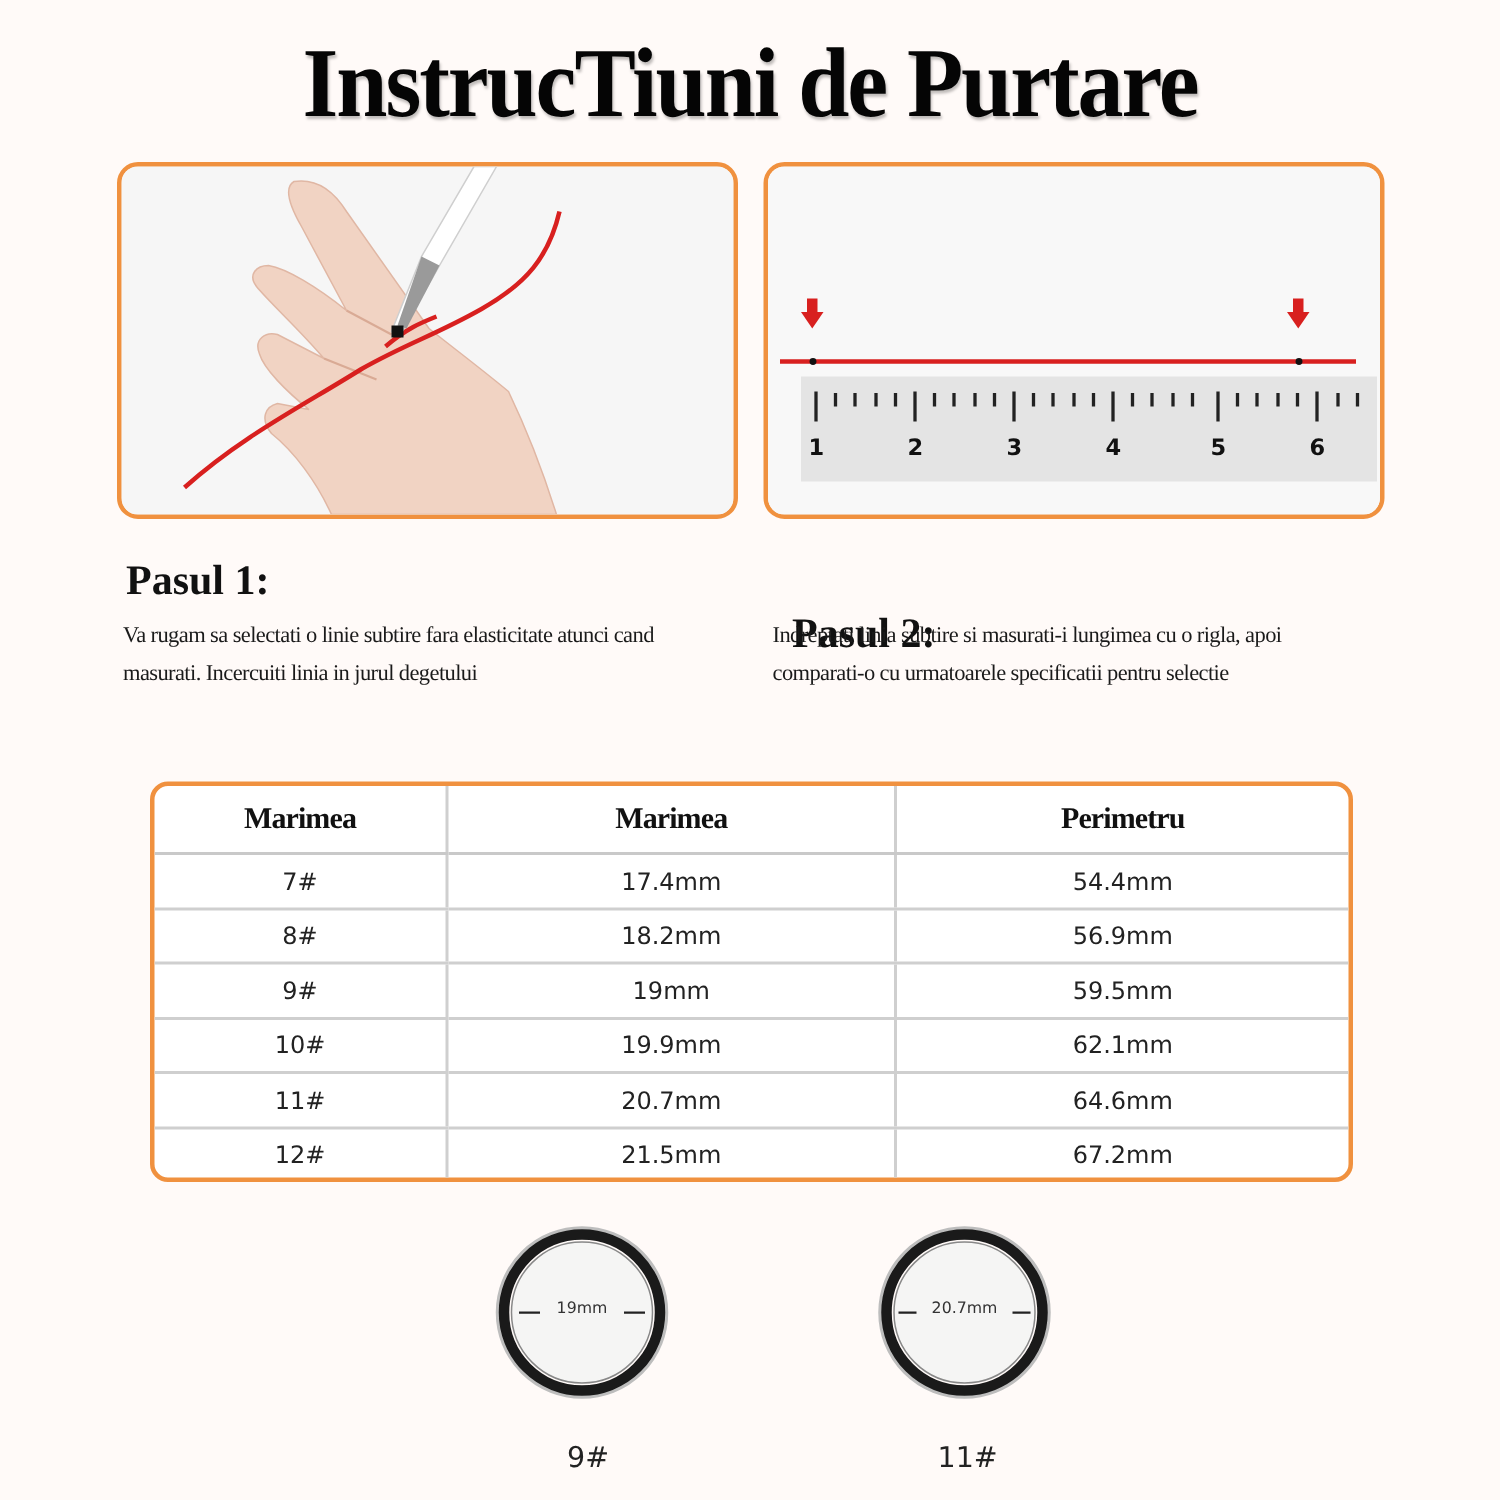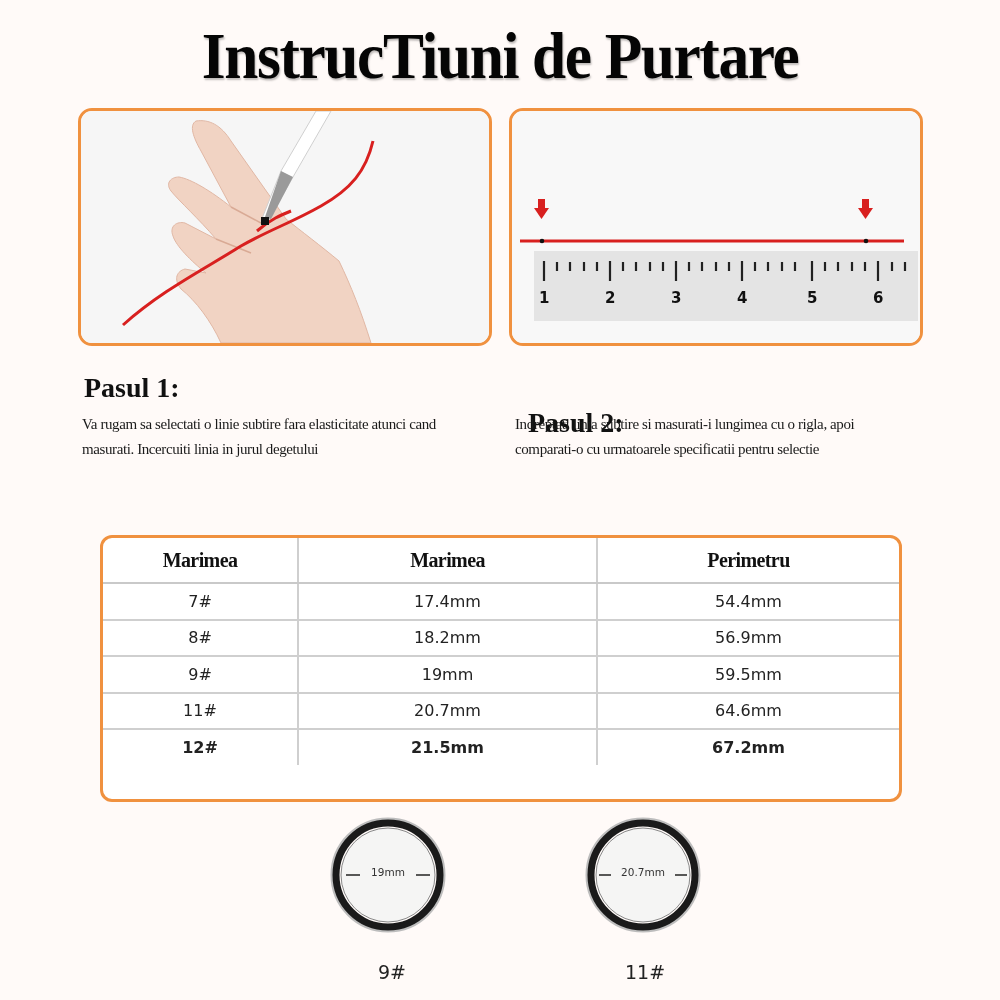--- a/index.html
+++ b/index.html
@@ -44,21 +44,21 @@
     line-height:24.5px;
     letter-spacing:-0.4px;
     color:#1a1a1a;
   }
   #step1-title { left:84px; top:372px; }
   #step1-text { left:82px; top:412px; width:400px; }
   #step2-title { left:528px; top:372px;margin-top:35px; }
   #step2-text { left:515px; top:412px; width:400px; }
 
   .table-wrap {
-    position:absolute; left:100px; top:535px; width:802px; height:267px;
+    position:absolute; left:100px; top:521px; width:802px; height:267px;
     border:3px solid #f0913f; border-radius:12px;
     background:#fff;
     box-sizing:border-box;
     overflow:hidden;
   }
   table {
     width:100%; border-collapse:collapse; table-layout:fixed;
   }
   th, td { text-align:center; padding:0; }
   th {
@@ -67,21 +67,21 @@
     font-weight:bold; font-size:20px;
     letter-spacing:-0.6px;
     border-bottom:2px solid #c9c9c9;
   }
   td {
     height:34.5px;
     font-family:"DejaVu Sans", sans-serif;
     font-size:16px; color:#222;
     border-bottom:2px solid #cfcfcf;
   }
-  tr:last-child td { border-bottom:none;font-weight:bold; }
+  tr:last-child td { border-bottom:none; }
   th + th, td + td { border-left:2px solid #cfcfcf; }
   col.c1 { width:195px; }
   col.c2 { width:299px; }
 
   .ring {
     position:absolute; width:120px; height:120px;
   }
   #ring-9 { left:328px; top:815px; }
   #ring-11 { left:583px; top:815px; }
   .ring-label {
@@ -203,20 +203,25 @@
         <td>8#</td>
         <td>18.2mm</td>
         <td>56.9mm</td>
       </tr>
       <tr>
         <td>9#</td>
         <td>19mm</td>
         <td>59.5mm</td>
       </tr>
       <tr>
+        <td>10#</td>
+        <td>19.9mm</td>
+        <td>62.1mm</td>
+      </tr>
+      <tr>
         <td>11#</td>
         <td>20.7mm</td>
         <td>64.6mm</td>
       </tr>
       <tr>
         <td>12#</td>
         <td>21.5mm</td>
         <td>67.2mm</td>
       </tr>
     </tbody>

